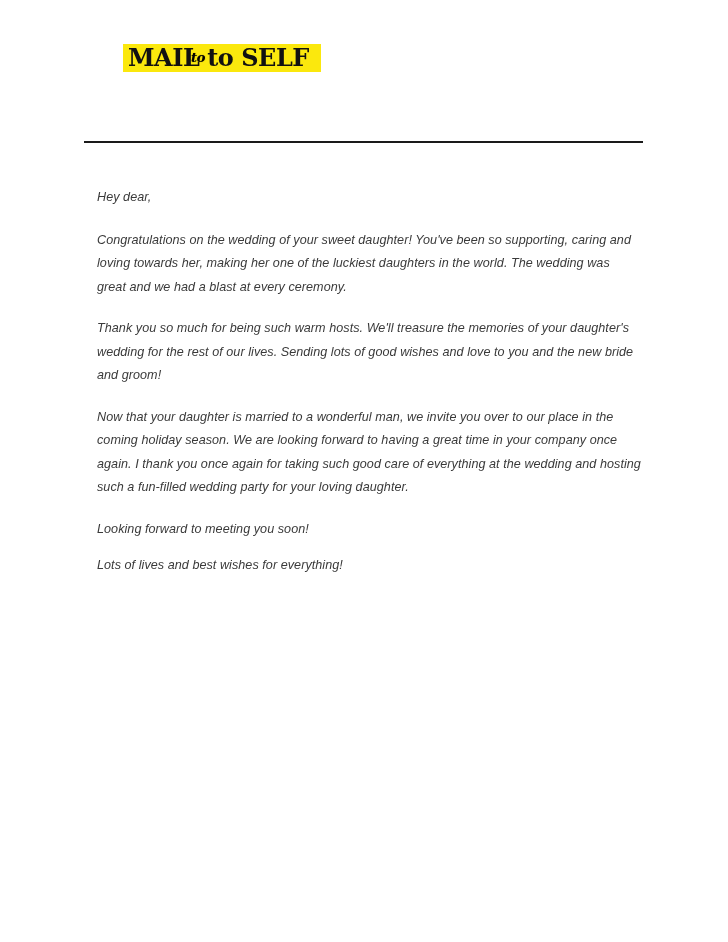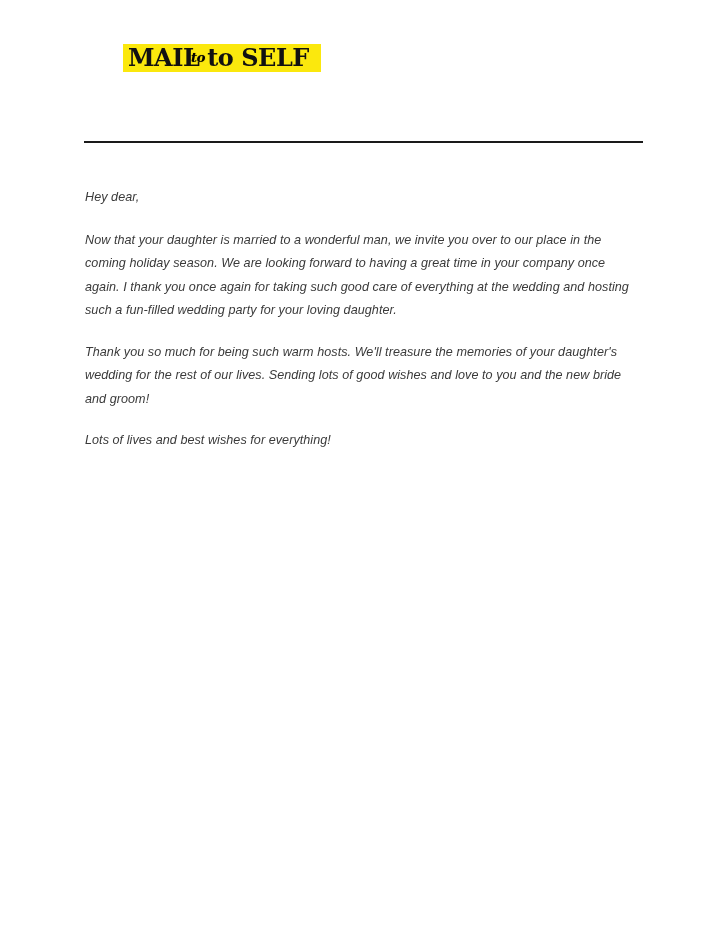--- a/index.html
+++ b/index.html
@@ -85,21 +85,21 @@
 
   
   .letter-body {
     position: absolute;
     left: 85px;
     top: 186px;
     width: 556px;
   }
 
   .letter-body p {
-    margin: 0 0 18px 0;
+    margin: 0 0 18px 12px;
     font-family: "Liberation Sans", sans-serif;
     font-style: italic;
     font-size: 12.6px;
     line-height: 23.5px;
     color: #3a3a3a;
     text-align: left;
     letter-spacing: 0.05px;
   }
 
   .letter-body p.salutation {
@@ -123,18 +123,20 @@
     <div class="logo">
       <span class="logo-text">MAIL to SELF</span>
       <span class="logo-to">to</span>
     </div>
   </div>
 
   <hr class="divider">
 
   <div class="letter-body">
     <p class="salutation">Hey dear,</p>
+    <p>Congratulations on the wedding of your sweet daughter! You've been so supporting, caring and loving towards her, making her one of the luckiest daughters in the world. The wedding was great and we had a blast at every ceremony.</p>
+    <p>Thank you so much for being such warm hosts. We'll treasure the memories of your daughter's wedding for the rest of our lives. Sending lots of good wishes and love to you and the new bride and groom!</p>
     <p>Now that your daughter is married to a wonderful man, we invite you over to our place in the coming holiday season. We are looking forward to having a great time in your company once again. I thank you once again for taking such good care of everything at the wedding and hosting such a fun-filled wedding party for your loving daughter.</p>
-    <p>Thank you so much for being such warm hosts. We'll treasure the memories of your daughter's wedding for the rest of our lives. Sending lots of good wishes and love to you and the new bride and groom!</p>
+    <p class="closing-line">Looking forward to meeting you soon!</p>
     <p class="last">Lots of lives and best wishes for everything!</p>
   </div>
 
 </div>
 
 </body></html>

